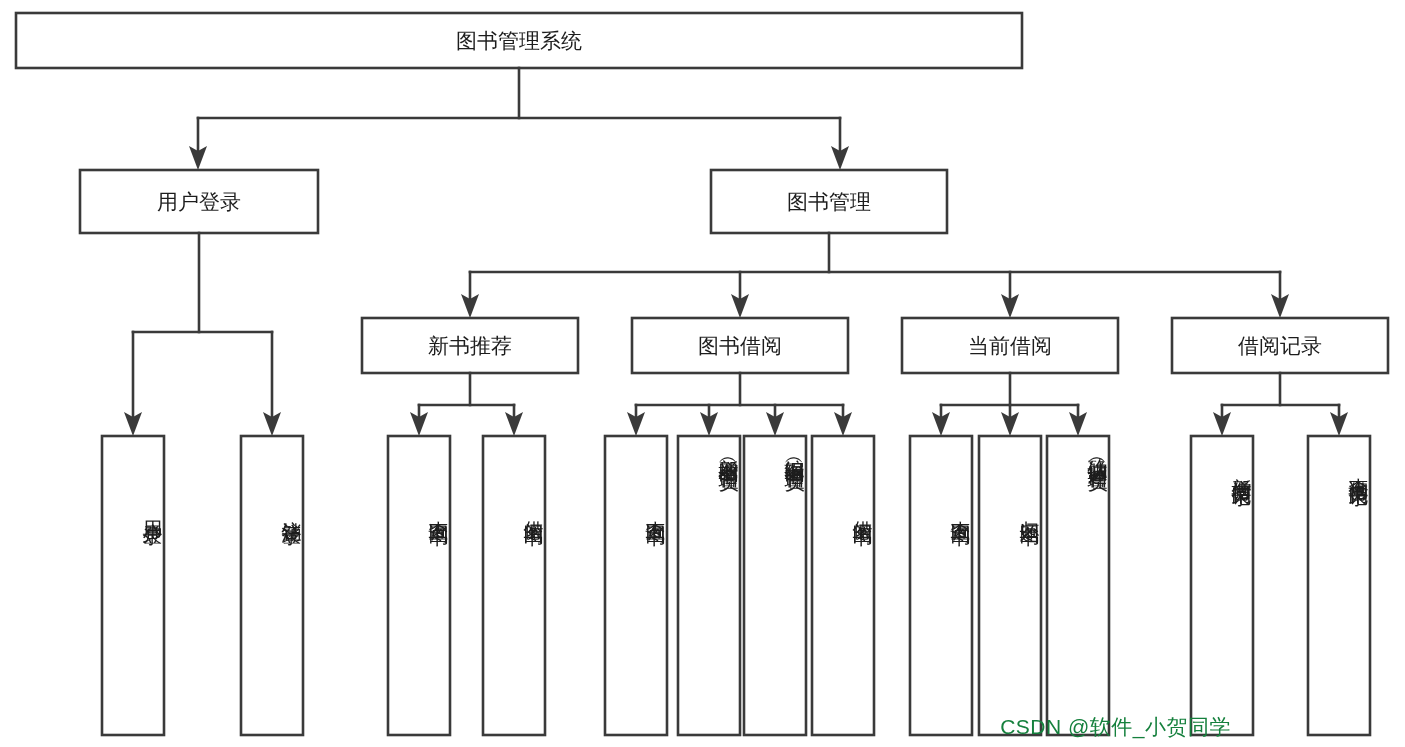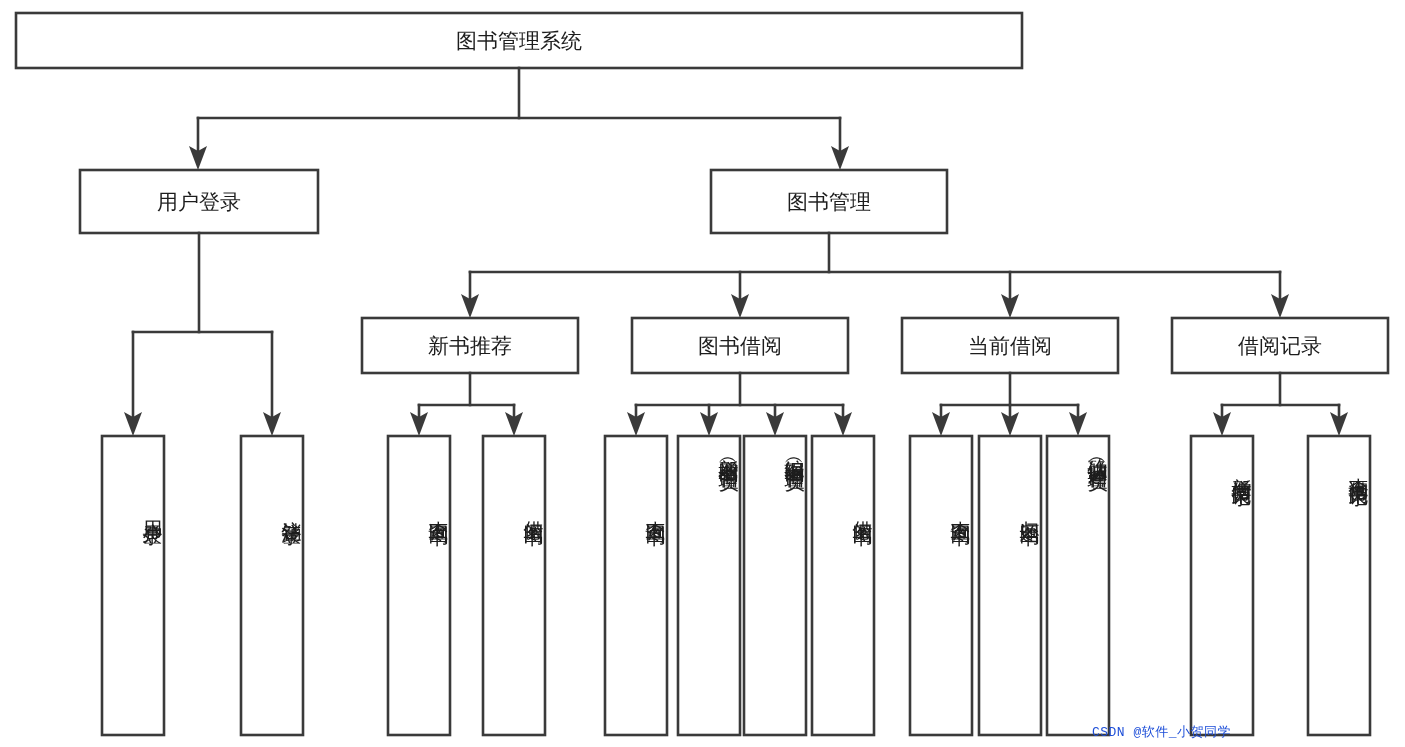--- a/index.html
+++ b/index.html
@@ -59,23 +59,23 @@
     color: #1d1d1d;
     letter-spacing: 2px;
     text-align: center;
     white-space: nowrap;
     pointer-events: none;
   }
   #watermark {
     position: absolute;
     right: 8px;
     bottom: 6px;
-    font-family: Liberation Mono, monospace;
-    font-size: 13px;
-    color: #1d4ed8;
+    font-family: Liberation Sans, sans-serif;
+    font-size: 21px;
+    color: #15803d;
     white-space: nowrap;
     letter-spacing: 0.5px;
   }
 </style>
 </head>
 <body>
 
 <div id="diagram-root">
 
   <svg id="tree-svg" viewBox="0 0 1405 747">

